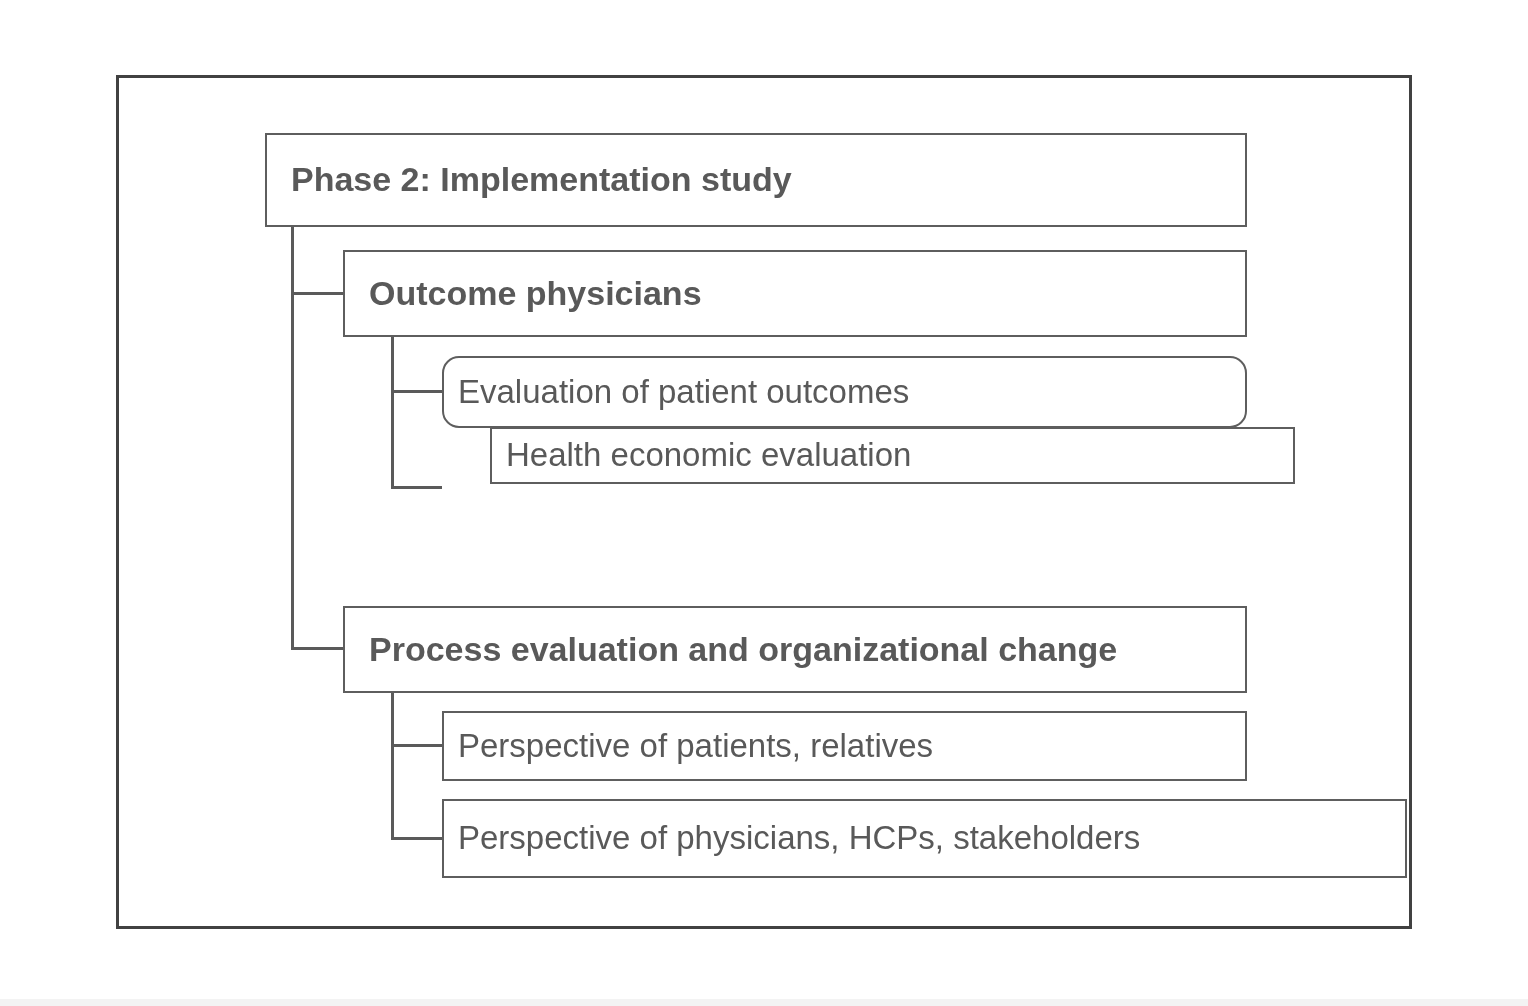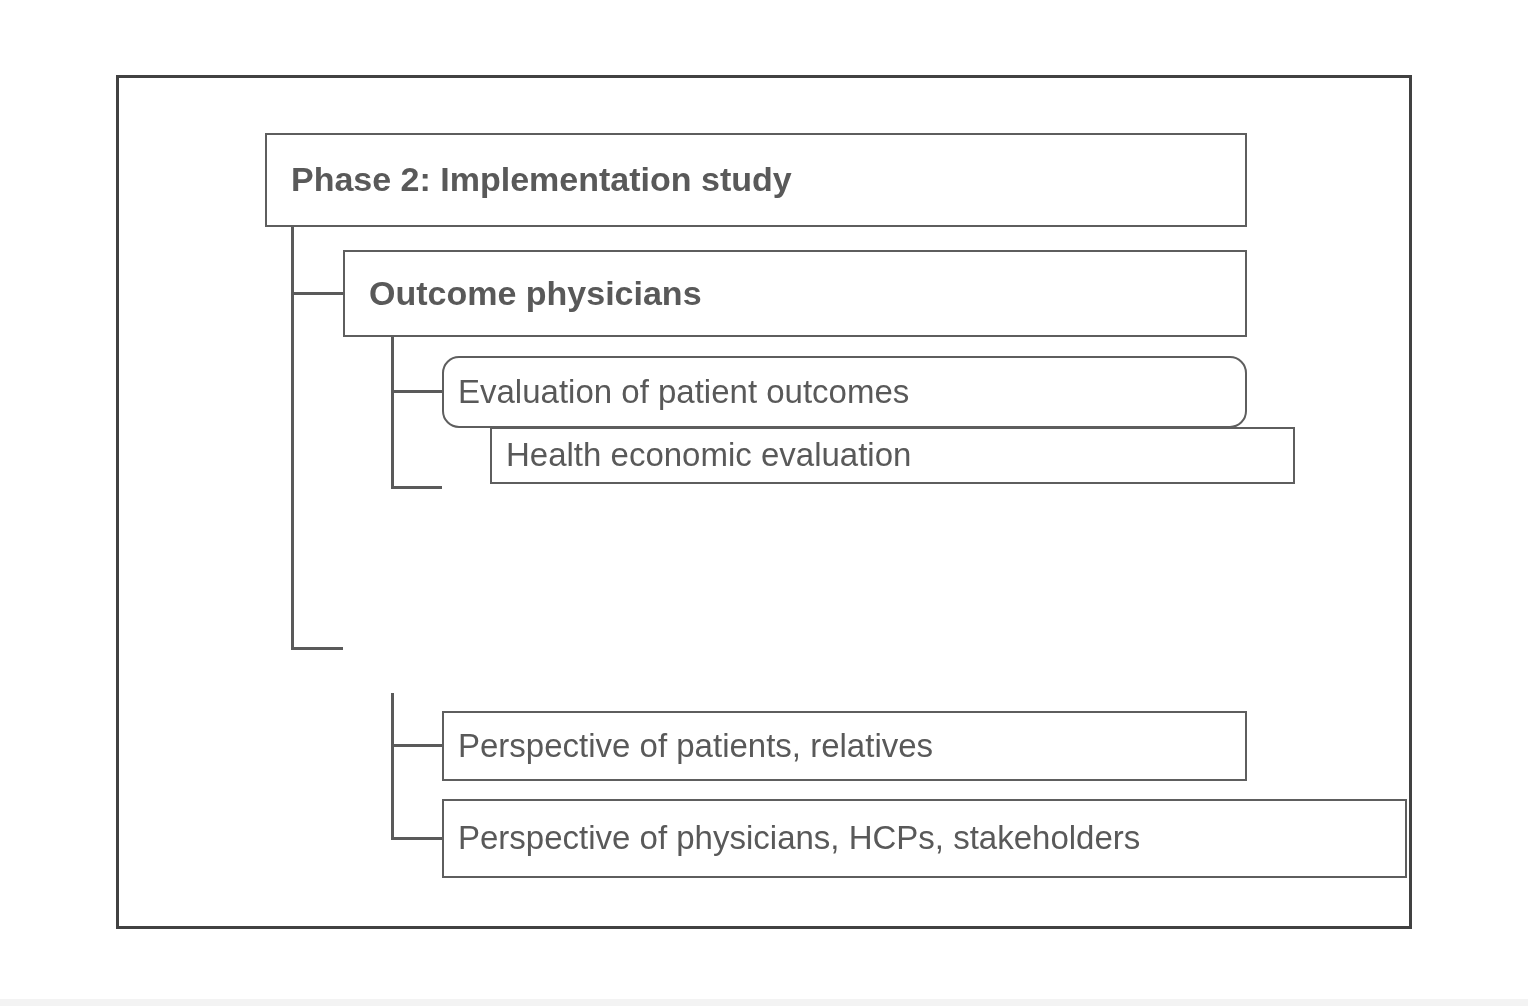--- a/index.html
+++ b/index.html
@@ -105,20 +105,23 @@
   </div>
 
   <div class="node node-evalpat">
     <span>Evaluation of patient outcomes</span>
   </div>
 
   <div class="node node-health">
     <span>Health economic evaluation</span>
   </div>
 
+  <div class="node bold node-process">
+    <span>Process evaluation and organizational change</span>
+  </div>
 
   <div class="node node-persppat">
     <span>Perspective of patients, relatives</span>
   </div>
 
   <div class="node node-persphys">
     <span>Perspective of physicians, HCPs, stakeholders</span>
   </div>
 
   <div class="bottom-strip"></div>

